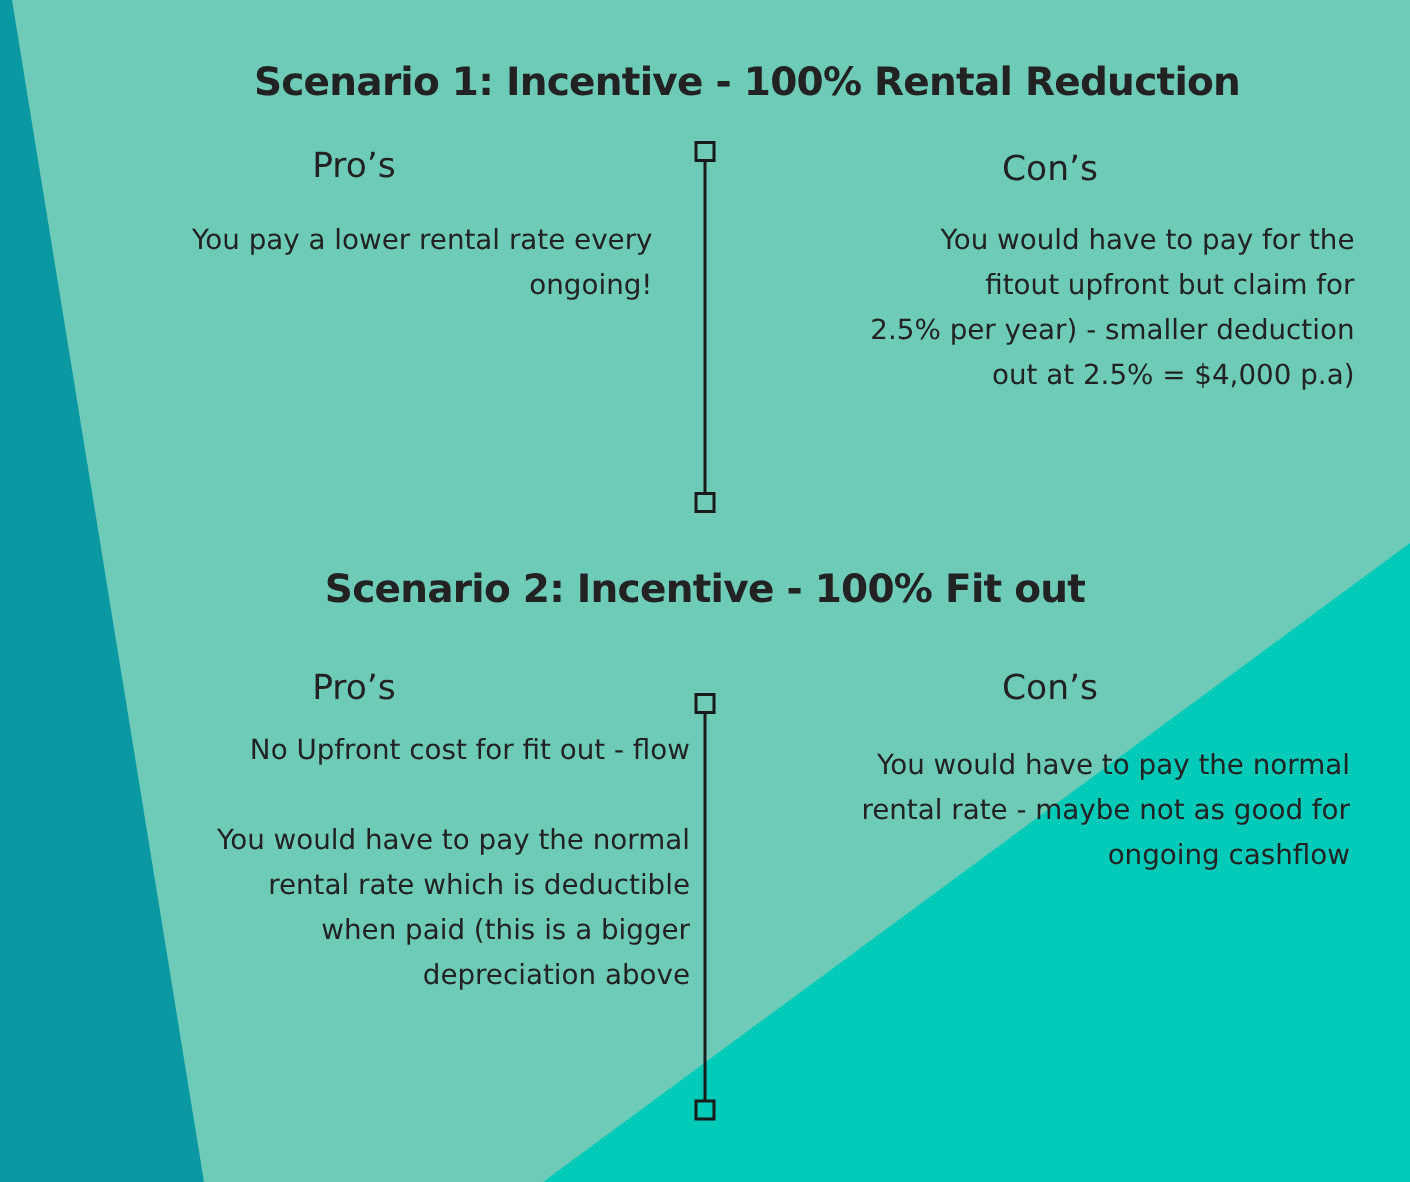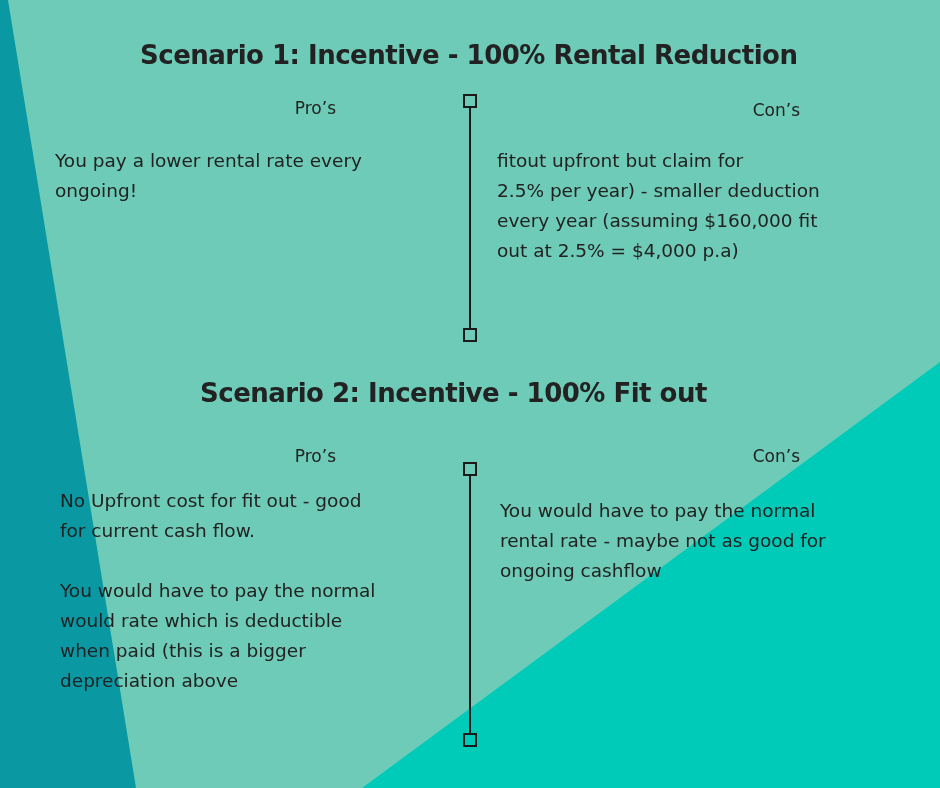--- a/index.html
+++ b/index.html
@@ -5,27 +5,27 @@
   html, body { margin: 0; padding: 0; }
   body {
     width: 940px; height: 788px; position: relative; overflow: hidden;
     background: #6ecbb8;
     font-family: "DejaVu Sans", sans-serif;
     color: #222222;
   }
   .bg-shape { position: absolute; left: 0; top: 0; width: 940px; height: 788px; }
   .title {
     position: absolute; font-weight: bold; font-size: 26px; letter-spacing: -0.5px;
-    white-space: nowrap; 
+    white-space: nowrap; text-align: center;
   }
   .col-head {
-    position: absolute; font-size: 17px; text-align: right; white-space: nowrap;
+    position: absolute; font-size: 23px; text-align: center; white-space: nowrap;
   }
   .body-text {
-    position: absolute; font-size: 18.5px; line-height: 30px; text-align: left;
+    position: absolute; font-size: 18.5px; line-height: 30px; text-align: right;
   }
   .divider { position: absolute; width: 16px; }
   .divider .line {
     position: absolute; left: 7px; width: 2px; background: #1a1a1a;
   }
   .divider .sq {
     position: absolute; left: 1px; width: 10px; height: 10px;
     border: 2px solid #1a1a1a; background: transparent;
   }
 </style>
@@ -46,35 +46,34 @@
 </div>
 
 <div class="divider" style="left:462px; top:94px; height:248px;">
   <div class="sq" style="top:0;"></div>
   <div class="line" style="top:14px; height:220px;"></div>
   <div class="sq" style="top:234px;"></div>
 </div>
 
 <div class="col-head" style="left:600px; top:100px; width:200px;">Con’s</div>
 <div class="body-text" style="left:497px; top:146px; width:406px;">
+  <div>You would have to pay for the</div>
   <div>fitout upfront but claim for</div>
   <div>2.5% per year) - smaller deduction</div>
-  <div>every year (assuming $160,000 fit</div>
   <div>out at 2.5% = $4,000 p.a)</div>
 </div>
 
 <div class="title" style="left:200px; top:378px; width:540px;">Scenario 2: Incentive - 100% Fit out</div>
 
 <div class="col-head" style="left:136px; top:446px; width:200px;">Pro’s</div>
 <div class="body-text" style="left:60px; top:486px; width:400px;">
-  <div>No Upfront cost for fit out - good</div>
-  <div>for current cash flow.</div>
+  <div>No Upfront cost for fit out - flow</div>
   <div style="height:30px;"></div>
   <div>You would have to pay the normal</div>
-  <div>would rate which is deductible</div>
+  <div>rental rate which is deductible</div>
   <div>when paid (this is a bigger</div>
   <div>depreciation above</div>
 </div>
 
 <div class="divider" style="left:462px; top:462px; height:286px;">
   <div class="sq" style="top:0;"></div>
   <div class="line" style="top:14px; height:258px;"></div>
   <div class="sq" style="top:271px;"></div>
 </div>
 

